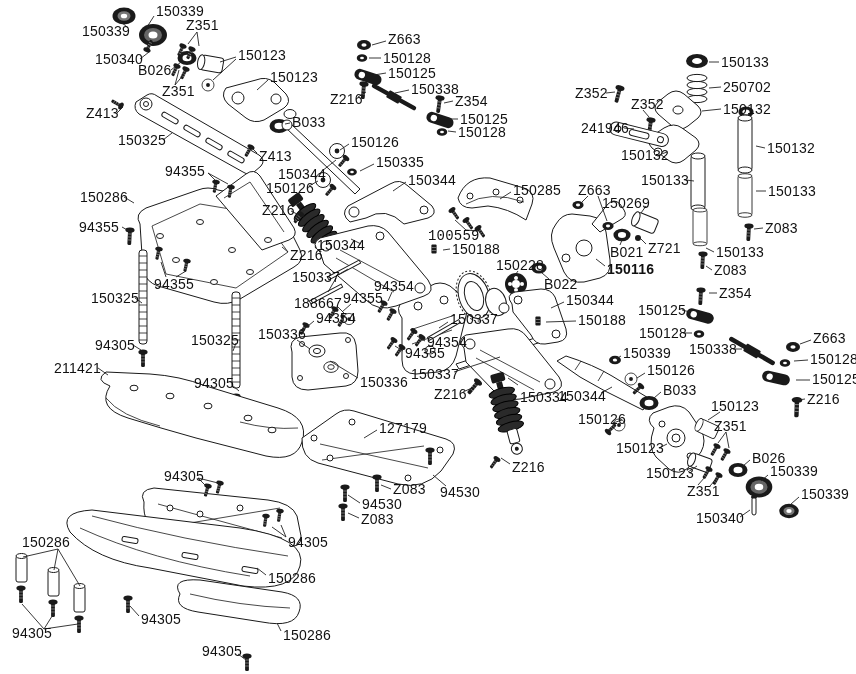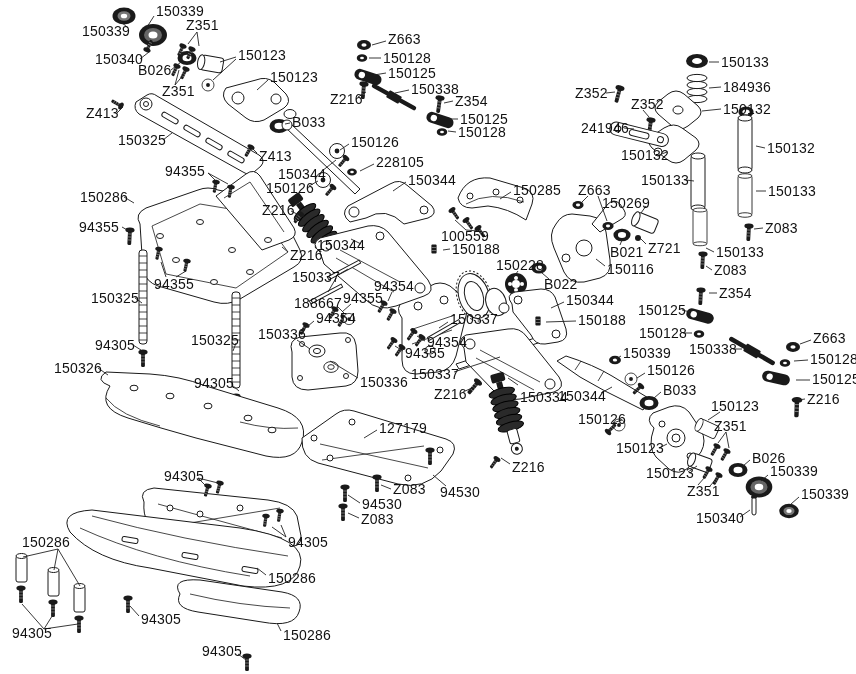--- a/index.html
+++ b/index.html
@@ -543,53 +543,53 @@
       <div class="label" style="left: 259px; top: 156px;">Z413</div>
       <div class="label" style="left: 388px; top: 39px;">Z663</div>
       <div class="label" style="left: 383px; top: 58px;">150128</div>
       <div class="label" style="left: 388px; top: 73px;">150125</div>
       <div class="label" style="left: 411px; top: 89px;">150338</div>
       <div class="label" style="left: 330px; top: 99px;">Z216</div>
       <div class="label" style="left: 455px; top: 101px;">Z354</div>
       <div class="label" style="left: 460px; top: 119px;">150125</div>
       <div class="label" style="left: 458px; top: 132px;">150128</div>
       <div class="label" style="left: 351px; top: 142px;">150126</div>
-      <div class="label" style="left: 376px; top: 162px;">228105</div>
+      <div class="label" style="left: 376px; top: 162px;">150335</div>
       <div class="label" style="left: 721px; top: 62px;">150133</div>
-      <div class="label" style="left: 723px; top: 87px;">184936</div>
+      <div class="label" style="left: 723px; top: 87px;">250702</div>
       <div class="label" style="left: 575px; top: 93px;">Z352</div>
       <div class="label" style="left: 631px; top: 104px;">Z352</div>
       <div class="label" style="left: 723px; top: 109px;">150132</div>
       <div class="label" style="left: 581px; top: 128px;">241946</div>
       <div class="label" style="left: 621px; top: 155px;">150132</div>
       <div class="label" style="left: 767px; top: 148px;">150132</div>
       <div class="label" style="left: 641px; top: 180px;">150133</div>
       <div class="label" style="left: 768px; top: 191px;">150133</div>
       <div class="label" style="left: 765px; top: 228px;">Z083</div>
       <div class="label" style="left: 716px; top: 252px;">150133</div>
       <div class="label" style="left: 714px; top: 270px;">Z083</div>
       <div class="label" style="left: 719px; top: 293px;">Z354</div>
       <div class="label" style="left: 165px; top: 171px;">94355</div>
       <div class="label" style="left: 80px; top: 197px;">150286</div>
       <div class="label" style="left: 79px; top: 227px;">94355</div>
       <div class="label" style="left: 154px; top: 284px;">94355</div>
       <div class="label" style="left: 91px; top: 298px;">150325</div>
       <div class="label" style="left: 191px; top: 340px;">150325</div>
       <div class="label" style="left: 95px; top: 345px;">94305</div>
-      <div class="label" style="left: 54px; top: 368px;">150326</div>
+      <div class="label" style="left: 54px; top: 368px;">211421</div>
       <div class="label" style="left: 194px; top: 383px;">94305</div>
       <div class="label" style="left: 278px; top: 174px;">150344</div>
       <div class="label" style="left: 266px; top: 188px;">150126</div>
       <div class="label" style="left: 262px; top: 210px;">Z216</div>
       <div class="label" style="left: 408px; top: 180px;">150344</div>
       <div class="label" style="left: 513px; top: 190px; text-align: center;">150285</div>
       <div class="label" style="left: 317px; top: 245px;">150344</div>
       <div class="label" style="left: 290px; top: 255px;">Z216</div>
       <div class="label" style="left: 292px; top: 277px;">150337</div>
-      <div class="label" style="left: 441px; top: 236px;">100559</div>
+      <div class="label" style="left: 428px; top: 236px; font-family: Liberation Mono, monospace;">100559</div>
       <div class="label" style="left: 452px; top: 249px;">150188</div>
       <div class="label" style="left: 496px; top: 265px;">150228</div>
       <div class="label" style="left: 544px; top: 284px;">B022</div>
       <div class="label" style="left: 374px; top: 286px;">94354</div>
       <div class="label" style="left: 343px; top: 298px;">94355</div>
       <div class="label" style="left: 294px; top: 303px;">188667</div>
       <div class="label" style="left: 316px; top: 318px;">94354</div>
       <div class="label" style="left: 258px; top: 334px;">150336</div>
       <div class="label" style="left: 566px; top: 300px;">150344</div>
       <div class="label" style="left: 578px; top: 320px;">150188</div>
@@ -600,21 +600,21 @@
       <div class="label" style="left: 411px; top: 374px;">150337</div>
       <div class="label" style="left: 434px; top: 394px;">Z216</div>
       <div class="label" style="left: 520px; top: 397px;">150334</div>
       <div class="label" style="left: 558px; top: 396px;">150344</div>
       <div class="label" style="left: 379px; top: 428px;">127179</div>
       <div class="label" style="left: 512px; top: 467px;">Z216</div>
       <div class="label" style="left: 578px; top: 190px;">Z663</div>
       <div class="label" style="left: 602px; top: 203px;">150269</div>
       <div class="label" style="left: 610px; top: 252px;">B021</div>
       <div class="label" style="left: 648px; top: 248px;">Z721</div>
-      <div class="label" style="left: 607px; top: 269px;">150116</div>
+      <div class="label" style="left: 607px; top: 269px; font-weight: bold;">150116</div>
       <div class="label" style="left: 638px; top: 310px;">150125</div>
       <div class="label" style="left: 639px; top: 333px;">150128</div>
       <div class="label" style="left: 689px; top: 349px;">150338</div>
       <div class="label" style="left: 813px; top: 338px;">Z663</div>
       <div class="label" style="left: 810px; top: 359px;">150128</div>
       <div class="label" style="left: 623px; top: 353px;">150339</div>
       <div class="label" style="left: 812px; top: 379px;">150125</div>
       <div class="label" style="left: 647px; top: 370px;">150126</div>
       <div class="label" style="left: 807px; top: 399px;">Z216</div>
       <div class="label" style="left: 663px; top: 390px;">B033</div>

